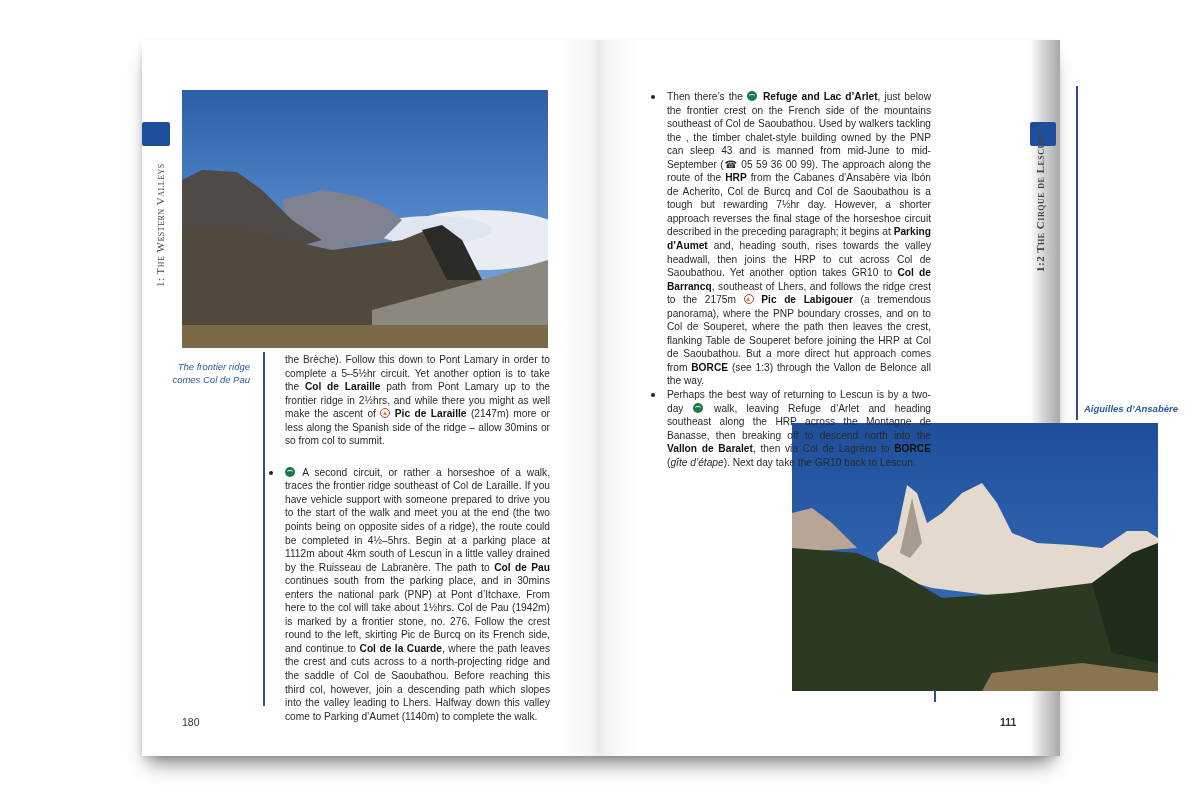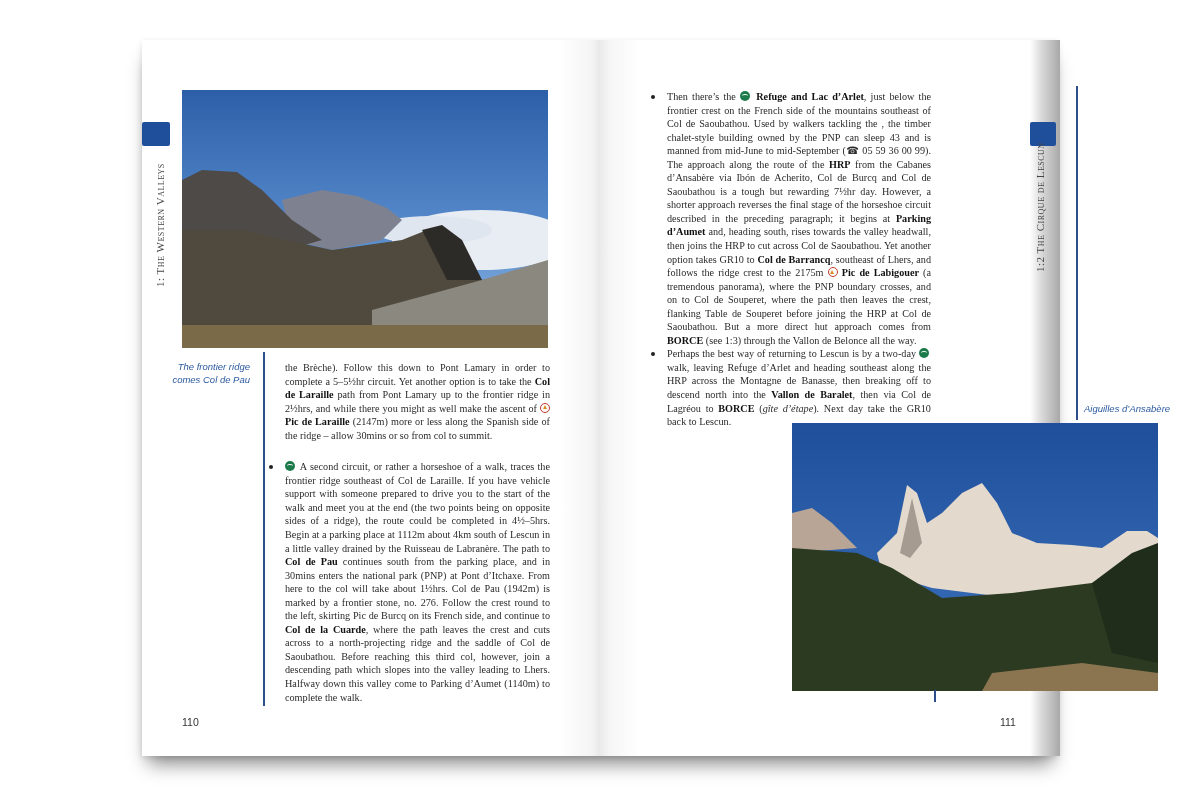--- a/index.html
+++ b/index.html
@@ -8,21 +8,21 @@
     font-family:"Liberation Serif", serif; color:#2a2a2a;
   }
   .spread {
     position:absolute; left:142px; top:40px; width:916px; height:716px;
     box-shadow: 0 14px 18px -6px rgba(0,0,0,0.45), 0 2px 6px rgba(0,0,0,0.12);
     background:#fff;
   }
   .page { position:absolute; top:0; height:716px; background:#fff; }
   .page.left { left:0; width:458px; }
   .page.right { left:458px; width:458px;
-    background: linear-gradient(to right, #eaeaea 0px, #f6f6f6 10px, #ffffff 40px, #ffffff 100%); }
+    background: linear-gradient(to right, #eaeaea 0px, #f6f6f6 10px, #ffffff 40px, #ffffff 100%); font-weight: bold; }
   .page.left { background: linear-gradient(to left, #e8e8e8 0px, #f4f4f4 8px, #ffffff 40px, #ffffff 100%); }
   .right-edge {
     position:absolute; right:-2px; top:0; width:30px; height:716px;
     background: linear-gradient(to right, #ffffff 0%, #d8d8d8 40%, #a8a8a8 100%);
   }
   .tab {
     position:absolute; width:28px; height:24px; background:#1f4e9a; border-radius:2px;
   }
   .running-head {
     position:absolute; writing-mode:vertical-rl; transform:rotate(180deg);
@@ -30,21 +30,21 @@
     white-space:nowrap;
   }
   .photo { position:absolute; overflow:hidden; }
   .photo svg { display:block; width:100%; height:100%; }
   .caption {
     position:absolute; font-family:"Liberation Sans", sans-serif; font-style:italic;
     font-size:9.5px; color:#2c5aa0; line-height:13px;
   }
   .rule { position:absolute; width:1.5px; background:#2c4f8c; }
   .body-text {
-    position:absolute; font-family:Liberation Serif, serif; font-size:10.2px;
+    position:absolute; font-family:Liberation Sans, sans-serif; font-size:10.2px;
     line-height:13.55px; text-align:justify; color:#2a2a2a;
   }
   .body-text p { margin:0; }
   .body-text b { color:#111; }
   .bullet-block { position:relative; padding-left:0; }
   .bullet-dot {
     position:absolute; left:-16px; top:5px; width:4px; height:4px; border-radius:50%; background:#222;
   }
   .walk-icon {
     display:inline-block; width:10px; height:10px; border-radius:50%; background:#1c7a4a;
@@ -96,33 +96,33 @@
       </svg>
     </div>
 
     <div class="caption" style="right:350px; top:320px; text-align:right; width:90px;">
       <div>The frontier ridge</div>
       <div>comes Col de Pau</div>
     </div>
 
     <div class="rule" style="left:121px; top:312px; height:354px;"></div>
 
-    <div class="body-text" style="left:143px; top:321px; width:265px;">
+    <div class="body-text" style="left:143px; top:313px; width:265px;">
       <p>
         <span>the Brèche). Follow this down to Pont Lamary in order to complete a 5–5½hr circuit. Yet another option is to take the </span><b>Col de Laraille</b><span> path from Pont Lamary up to the frontier ridge in 2½hrs, and while there you might as well make the ascent of </span><span class="summit-icon"></span> <b>Pic de Laraille</b><span> (2147m) more or less along the Spanish side of the ridge – allow 30mins or so from col to summit.</span>
       </p>
       <div class="bullet-block" style="margin-top:18px;">
         <span class="bullet-dot"></span>
         <p>
           <span class="walk-icon"></span><span> A second circuit, or rather a horseshoe of a walk, traces the frontier ridge southeast of Col de Laraille. If you have vehicle support with someone prepared to drive you to the start of the walk and meet you at the end (the two points being on opposite sides of a ridge), the route could be completed in 4½–5hrs. Begin at a parking place at 1112m about 4km south of Lescun in a little valley drained by the Ruisseau de Labranère. The path to </span><b>Col de Pau</b><span> continues south from the parking place, and in 30mins enters the national park (PNP) at Pont d’Itchaxe. From here to the col will take about 1½hrs. Col de Pau (1942m) is marked by a frontier stone, no. 276. Follow the crest round to the left, skirting Pic de Burcq on its French side, and continue to </span><b>Col de la Cuarde</b><span>, where the path leaves the crest and cuts across to a north-projecting ridge and the saddle of Col de Saoubathou. Before reaching this third col, however, join a descending path which slopes into the valley leading to Lhers. Halfway down this valley come to Parking d’Aumet (1140m) to complete the walk.</span>
         </p>
       </div>
     </div>
 
-    <div class="page-num" style="left:40px; top:676px;">110</div>
+    <div class="page-num" style="left:40px; top:676px;">180</div>
   </div>
 
   <div class="page right">
     <div class="right-edge"></div>
     <div class="tab" style="left:430px; top:82px; width:26px;"></div>
     <div class="running-head" style="left:434px; top:112px; height:120px;">1:2 The Cirque de Lescun</div>
 
     <div class="body-text" style="left:209px; top:50px; width:264px; transform:translateX(-0px);">
     </div>
 

